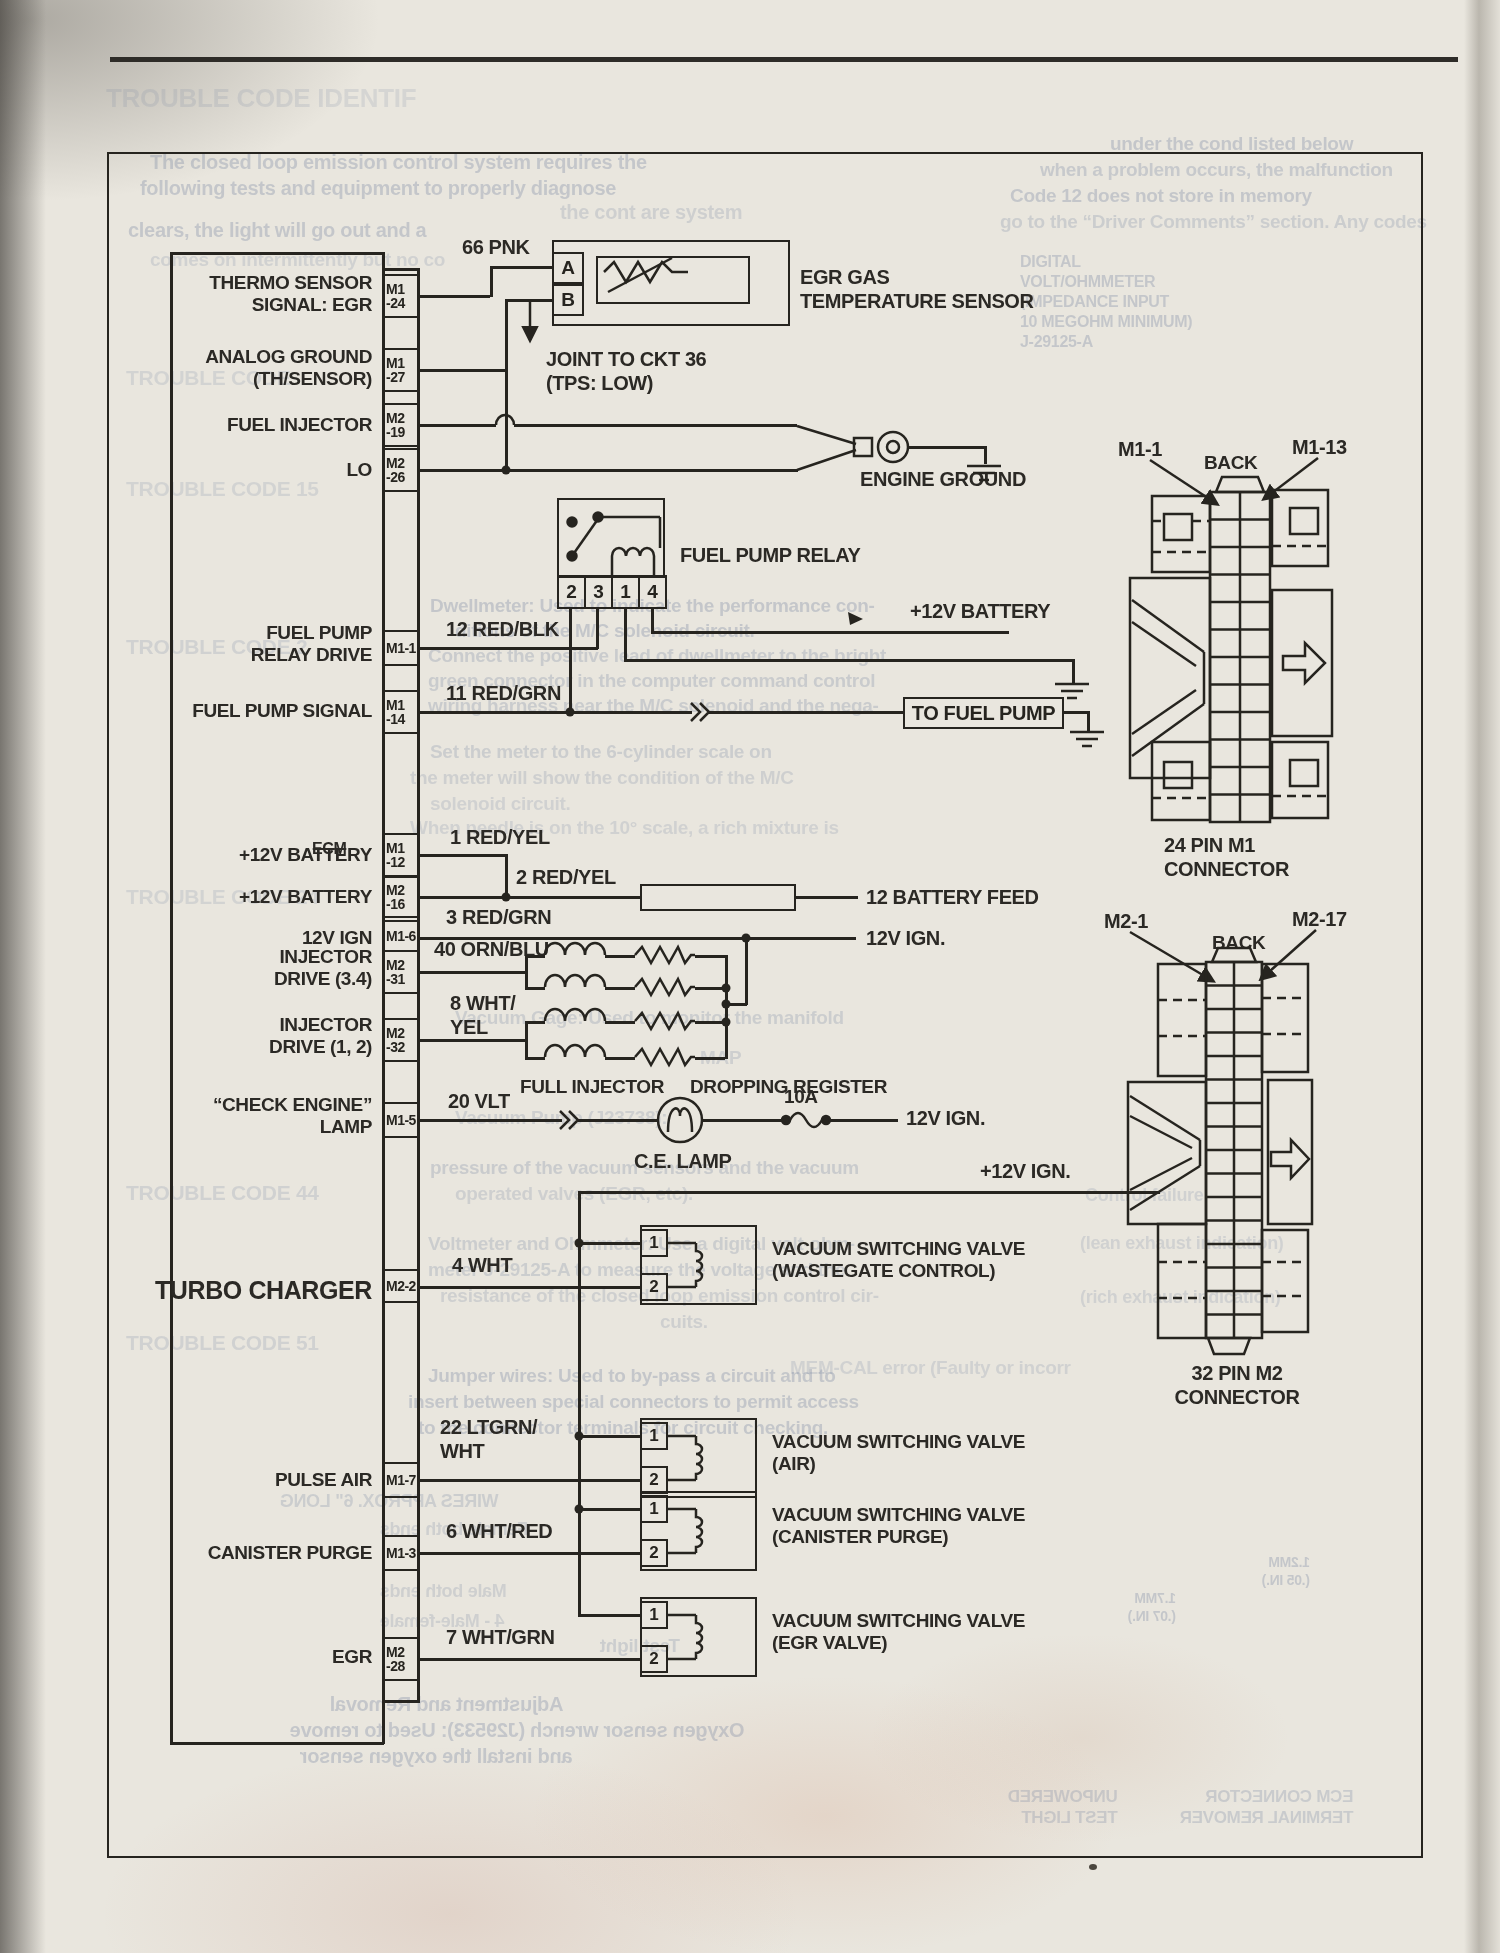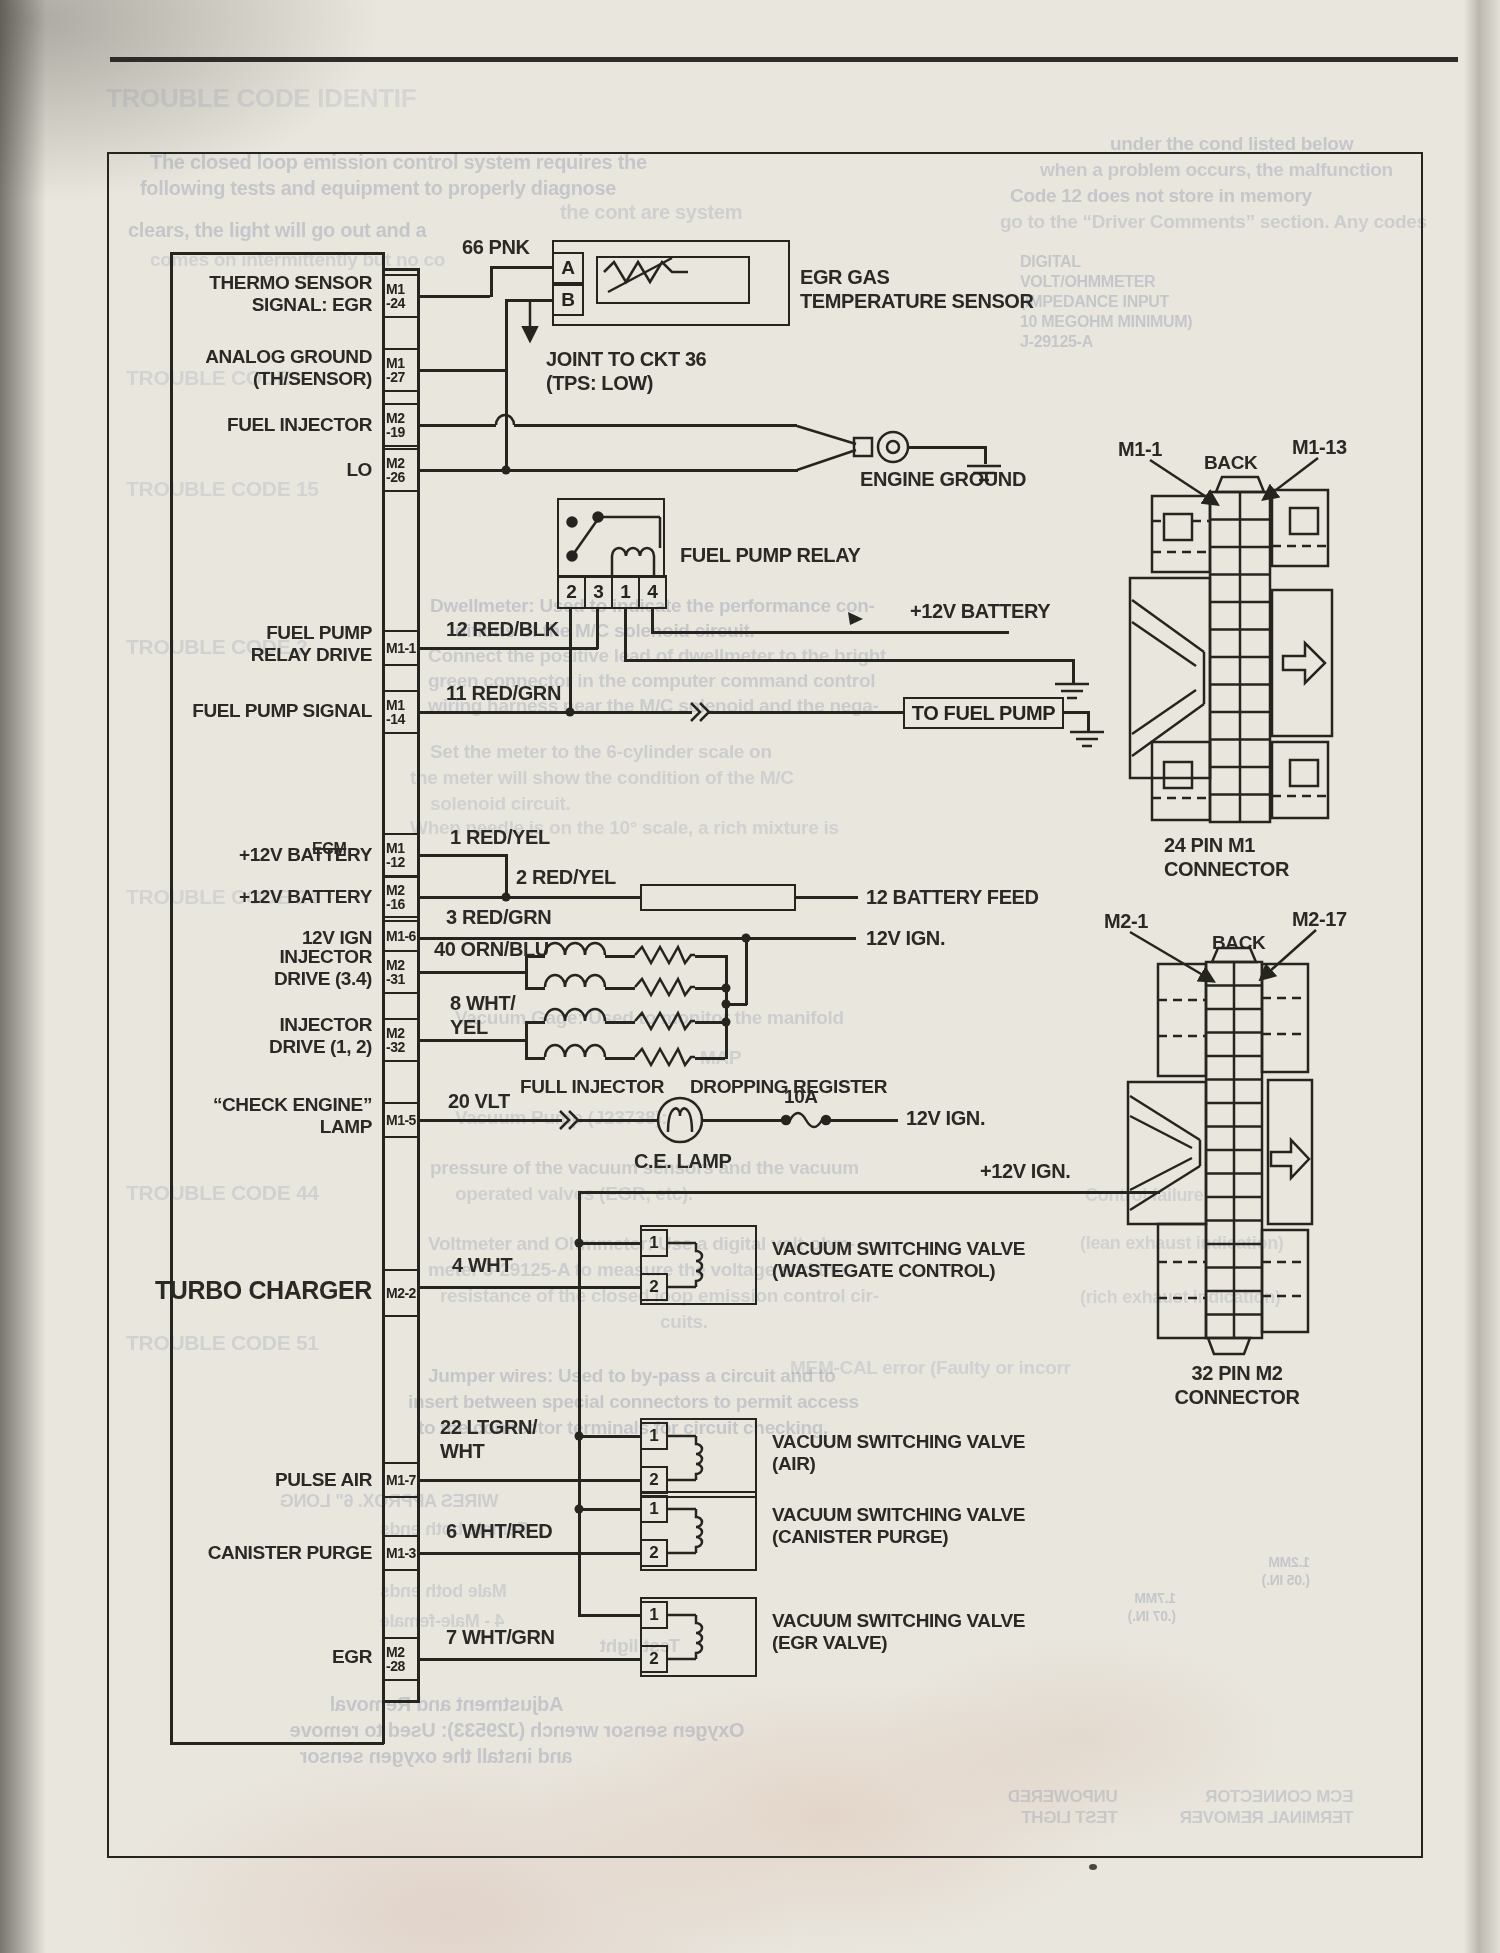--- a/index.html
+++ b/index.html
@@ -171,21 +171,21 @@
 -32</div>
     <div class="lbl wlbl" style="left:450px;top:992px;">8 WHT/
 YEL</div>
 
     <div class="lbl rlbl" style="top:1094px;font-size:19px;">“CHECK ENGINE”
 LAMP</div>
     <div class="pin" style="top:1102px;height:36px;">M1-5</div>
     <div class="lbl wlbl" style="left:448px;top:1090px;">20 VLT</div>
 
     <div class="lbl rlbl" style="top:1276px;font-size:25px;">TURBO CHARGER</div>
-    <div class="pin" style="top:1269px;height:48px;">M2-2</div>
+    <div class="pin" style="top:1269px;height:34px;">M2-2</div>
     <div class="lbl wlbl" style="left:452px;top:1254px;">4 WHT</div>
 
     <div class="lbl rlbl" style="top:1469px;font-size:19px;">PULSE AIR</div>
     <div class="pin" style="top:1462px;height:36px;">M1-7</div>
     <div class="lbl wlbl" style="left:440px;top:1416px;">22 LTGRN/
 WHT</div>
 
     <div class="lbl rlbl" style="top:1542px;font-size:19px;">CANISTER PURGE</div>
     <div class="pin" style="top:1535px;height:36px;">M1-3</div>
     <div class="lbl wlbl" style="left:446px;top:1520px;">6 WHT/RED</div>

